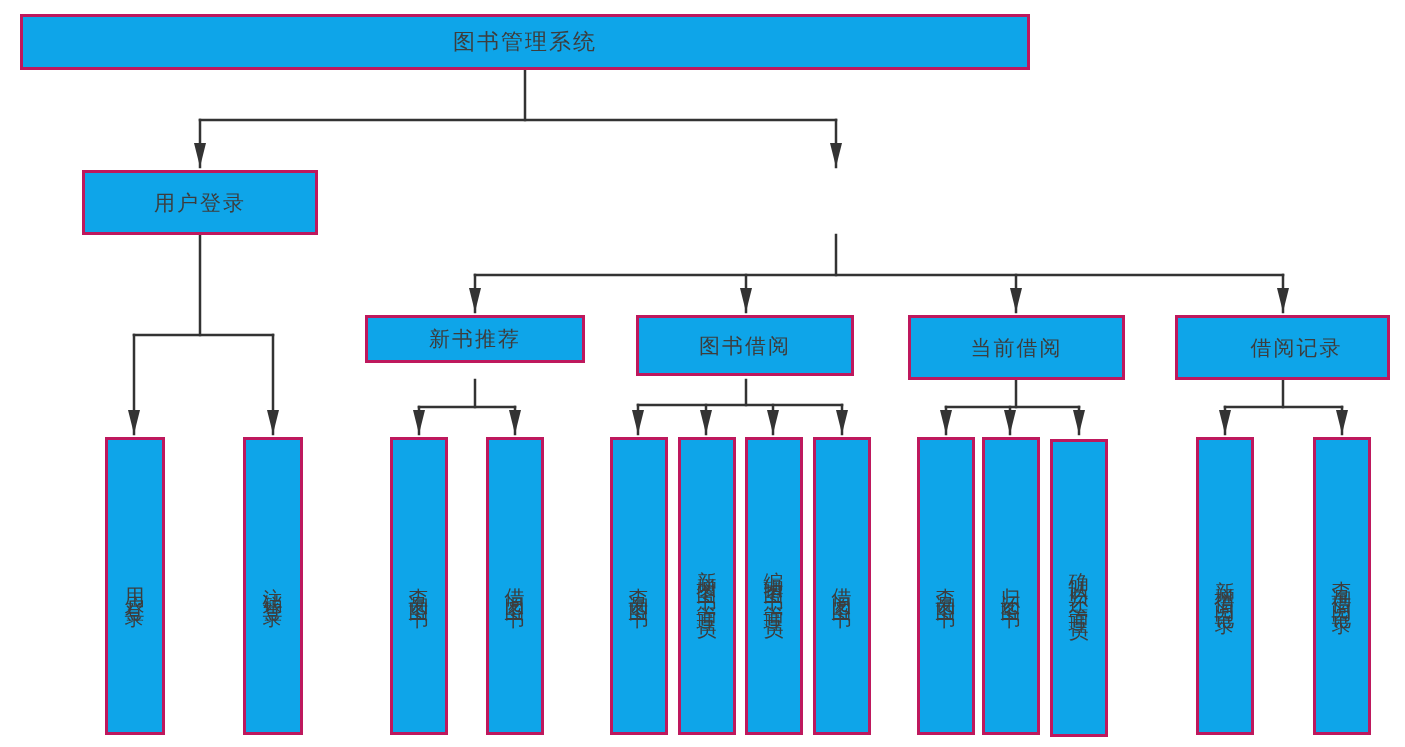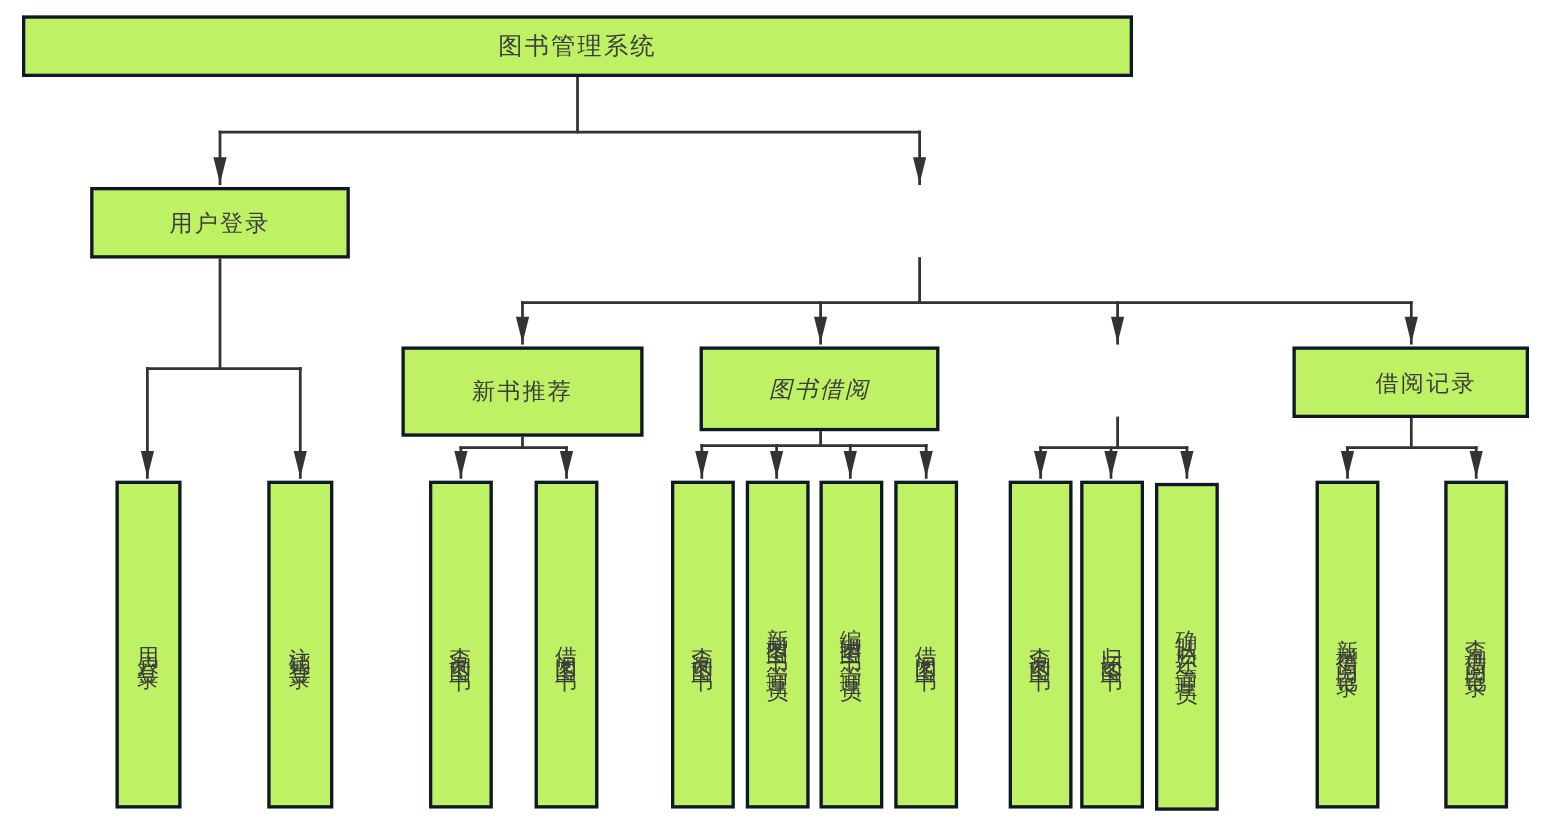--- a/index.html
+++ b/index.html
@@ -18,22 +18,22 @@
   #connectors {
     position: absolute;
     left: 0; top: 0;
     width: 1405px;
     height: 747px;
     z-index: 1;
   }
   .box {
     position: absolute;
     box-sizing: border-box;
-    background: #bef264;
-    border: 3px solid #0f172a;
+    background: #0ea5e9;
+    border: 3px solid #be185d;
     color: #3d3d3d;
     display: flex;
     align-items: center;
     justify-content: center;
     z-index: 2;
     text-align: center;
   }
   .hbox {
     font-size: 21px;
     letter-spacing: 2px;
@@ -112,22 +112,23 @@
       <path d="M1225,407 H1342"></path>
       <path d="M1225,407 V434" marker-end="url(#arw)"></path>
       <path d="M1342,407 V434" marker-end="url(#arw)"></path>
     </g>
   </svg>
 
   <div class="box rootbox" style="left:20px; top:14px; width:1010px; height:56px;">图书管理系统</div>
 
   <div class="box hbox" style="left:82px; top:170px; width:236px; height:65px;">用户登录</div>
 
-  <div class="box hbox" style="left:365px; top:315px; width:220px; height:82px;">新书推荐</div>
-  <div class="box hbox" style="left:636px; top:315px; width:218px; height:77px;font-style:italic;">图书借阅</div>
+  <div class="box hbox" style="left:365px; top:315px; width:220px; height:48px;">新书推荐</div>
+  <div class="box hbox" style="left:636px; top:315px; width:218px; height:61px;">图书借阅</div>
+  <div class="box hbox" style="left:908px; top:315px; width:217px; height:65px;">当前借阅</div>
   <div class="box hbox" style="left:1175px; top:315px; width:215px; height:65px;padding-left:28px;">借阅记录</div>
 
   <div class="box leaf" style="left:105px; top:437px; width:60px; height:298px;">用户登录</div>
   <div class="box leaf" style="left:243px; top:437px; width:60px; height:298px;">注销登录</div>
 
   <div class="box leaf" style="left:390px; top:437px; width:58px; height:298px;">查询图书</div>
   <div class="box leaf" style="left:486px; top:437px; width:58px; height:298px;">借阅图书</div>
 
   <div class="box leaf" style="left:610px; top:437px; width:58px; height:298px;">查询图书</div>
   <div class="box leaf" style="left:678px; top:437px; width:58px; height:298px;">新增图书（管理员）</div>

